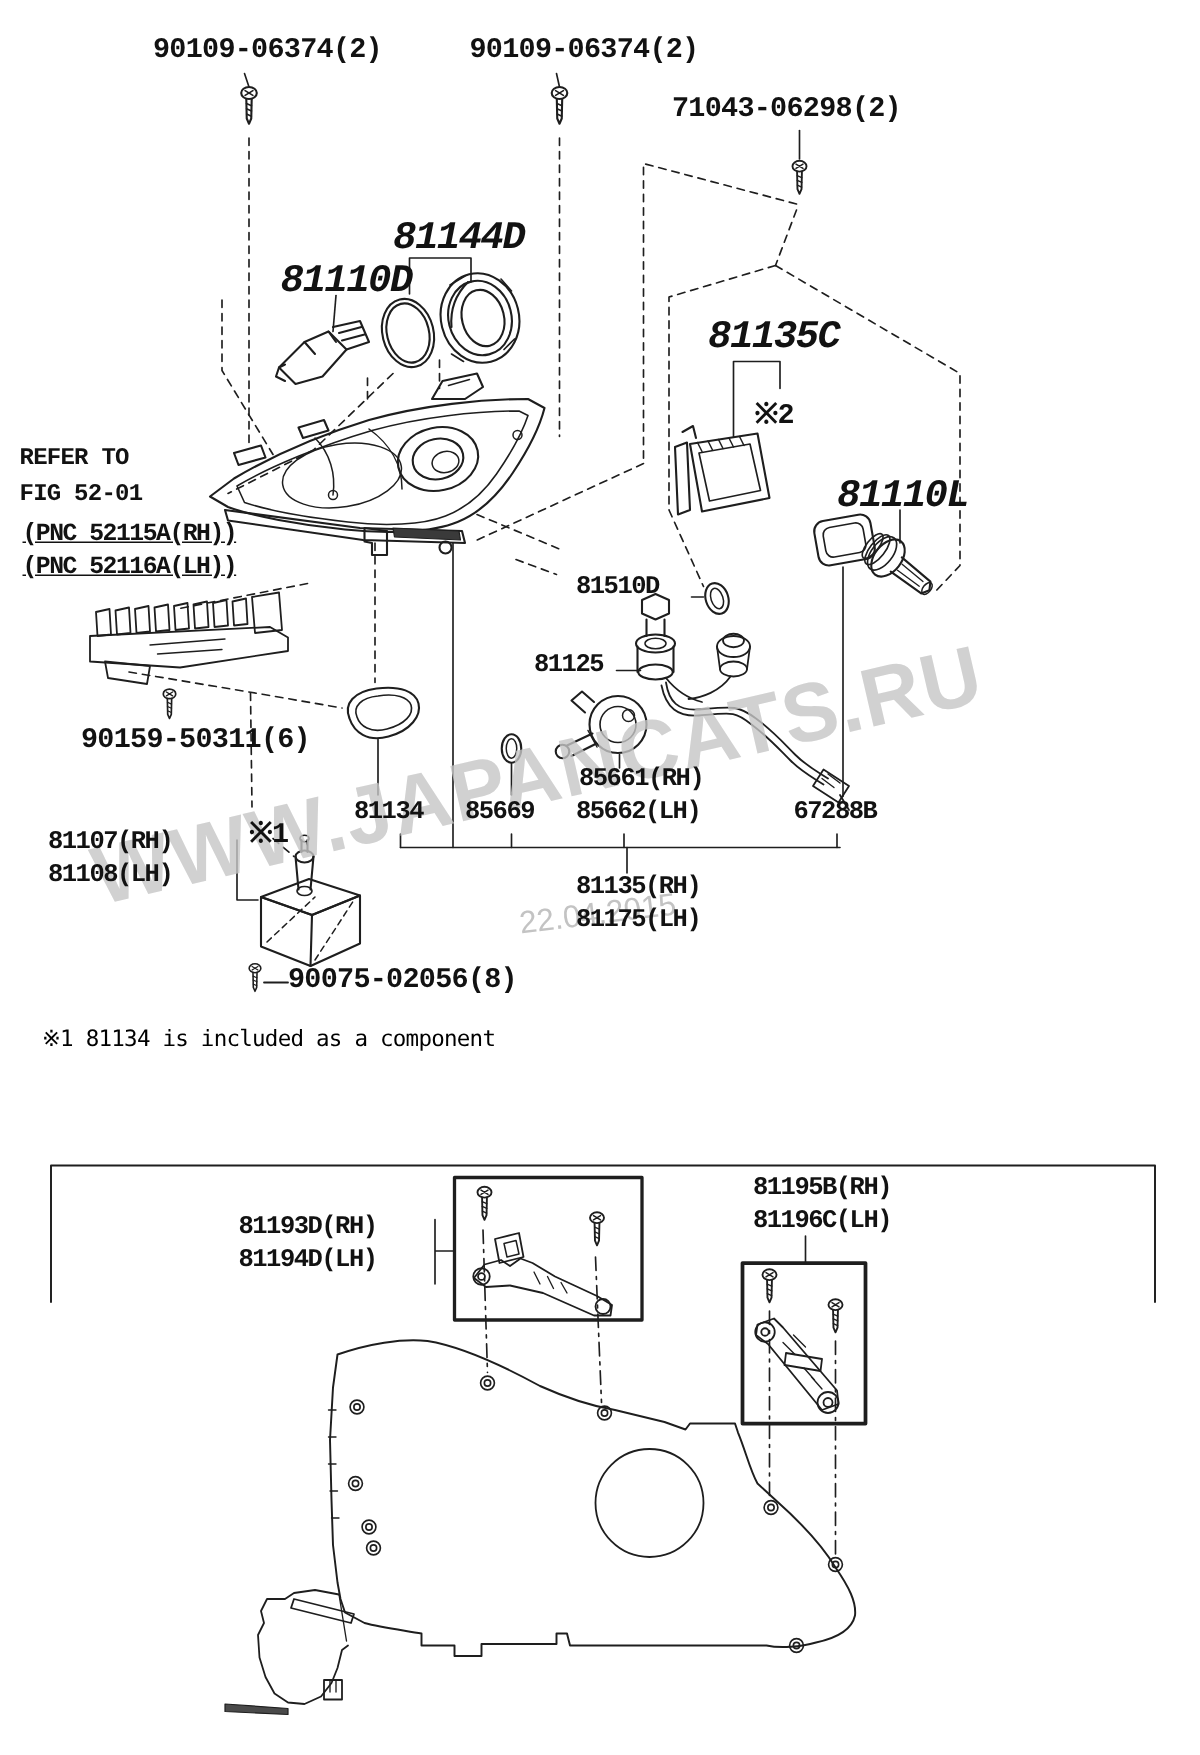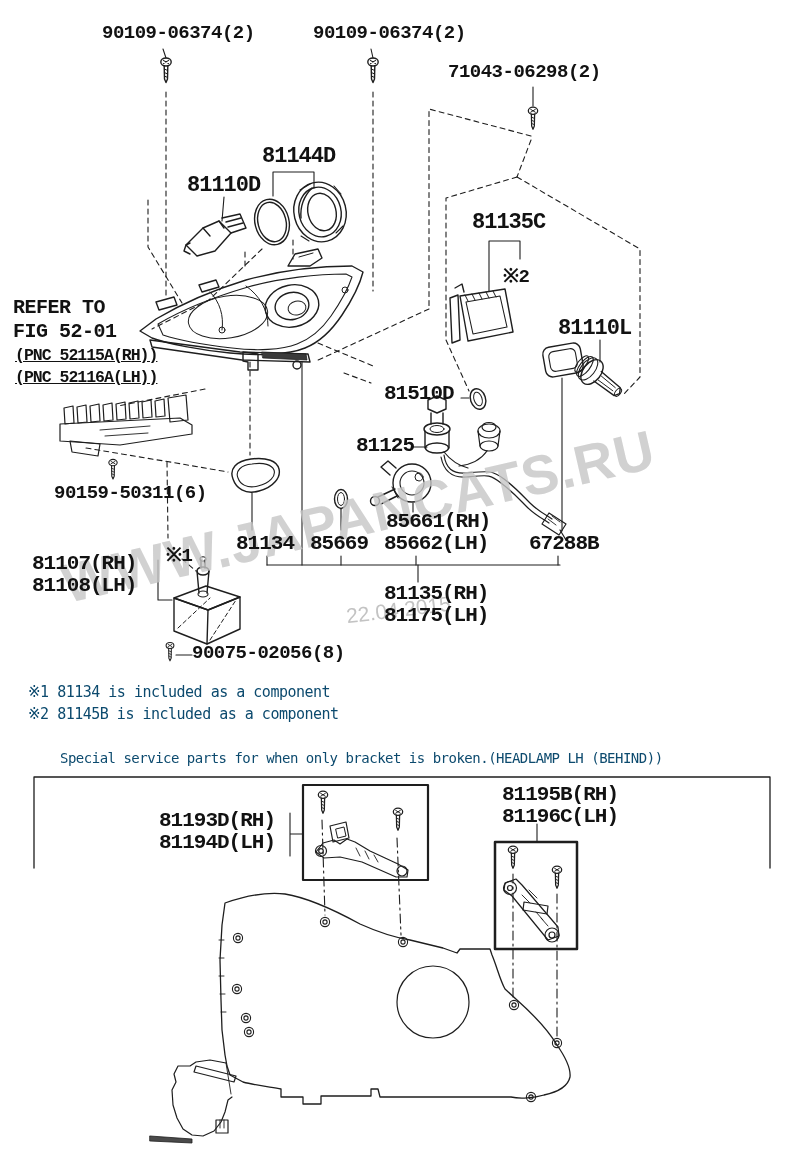--- a/index.html
+++ b/index.html
@@ -9,26 +9,26 @@
   svg#art{position:absolute;left:0;top:0;z-index:1;}
   .wm-big{position:absolute;left:70px;top:552px;z-index:2;
           font-family:"Liberation Sans","DejaVu Sans",sans-serif;font-weight:bold;
           font-size:55px;letter-spacing:1px;color:#c6c6c6;opacity:.8;
           transform:rotate(-13deg);transform-origin:0 100%;white-space:nowrap;}
   .wm-date{position:absolute;left:346px;top:598px;z-index:2;
           font-family:"Liberation Sans","DejaVu Sans",sans-serif;
           font-size:21px;color:#c3c3c3;transform:rotate(-7deg);white-space:nowrap;}
   .lbl{position:absolute;z-index:3;color:#121212;font-weight:bold;white-space:nowrap;
        font-family:"Liberation Mono","DejaVu Sans Mono",monospace;line-height:1.05;}
-  .fs22{font-size:22px;letter-spacing:-1px;}
-  .fs21{font-size:21px;letter-spacing:-1px;}
+  .fs22{font-size:26px;letter-spacing:-1px;font-style:italic;}
+  .fs21{font-size:17px;letter-spacing:-1px;}
   .fs19{font-size:19px;letter-spacing:-0.5px;}
-  .fs20{font-size:20px;letter-spacing:-0.5px;}
+  .fs20{font-size:16px;letter-spacing:-0.5px;}
   .fs16{font-size:16.5px;letter-spacing:-1px;text-decoration:underline;}
-  .note{position:absolute;z-index:3;color:#0c4a6e;font-weight:normal;white-space:nowrap;
+  .note{position:absolute;z-index:3;color:#000000;font-weight:normal;white-space:nowrap;
         font-family:"DejaVu Sans Mono","DejaVu Sans",monospace;font-size:15px;letter-spacing:-0.5px;}
   .jp{font-family:"DejaVu Sans","Liberation Sans",sans-serif;font-size:16px;}
   .figcode{position:absolute;z-index:3;color:#b91c1c;font-family:Liberation Sans, sans-serif;
         font-size:16px;white-space:nowrap;margin-top:38px;}
 </style>
 </head>
 <body>
 
 <div id="stage">
 
@@ -366,18 +366,16 @@
   <div class="lbl fs21" style="left:32px;top:553px">81107(RH)</div>
   <div class="lbl fs21" style="left:32px;top:575px">81108(LH)</div>
   <div class="lbl fs19" style="left:166px;top:547px">※1</div>
   <div class="lbl fs19" style="left:192px;top:644px">90075-02056(8)</div>
   <div class="lbl fs21" style="left:159px;top:810px">81193D(RH)</div>
   <div class="lbl fs21" style="left:159px;top:832px">81194D(LH)</div>
   <div class="lbl fs21" style="left:502px;top:784px">81195B(RH)</div>
   <div class="lbl fs21" style="left:502px;top:806px">81196C(LH)</div>
 
   <div class="note" style="left:28px;top:683px">※1  81134 is included as a component</div>
-  <div class="note" style="left:28px;top:705px">※2  81145B is included as a component</div>
-  <div class="note" style="left:60px;top:750px;font-size:14px">Special service parts for when only bracket is broken.(HEADLAMP LH (BEHIND))</div>
 
   <div class="figcode" style="left:720px;top:1130px">815471B</div>
 
 </div>
 
 </body></html>

